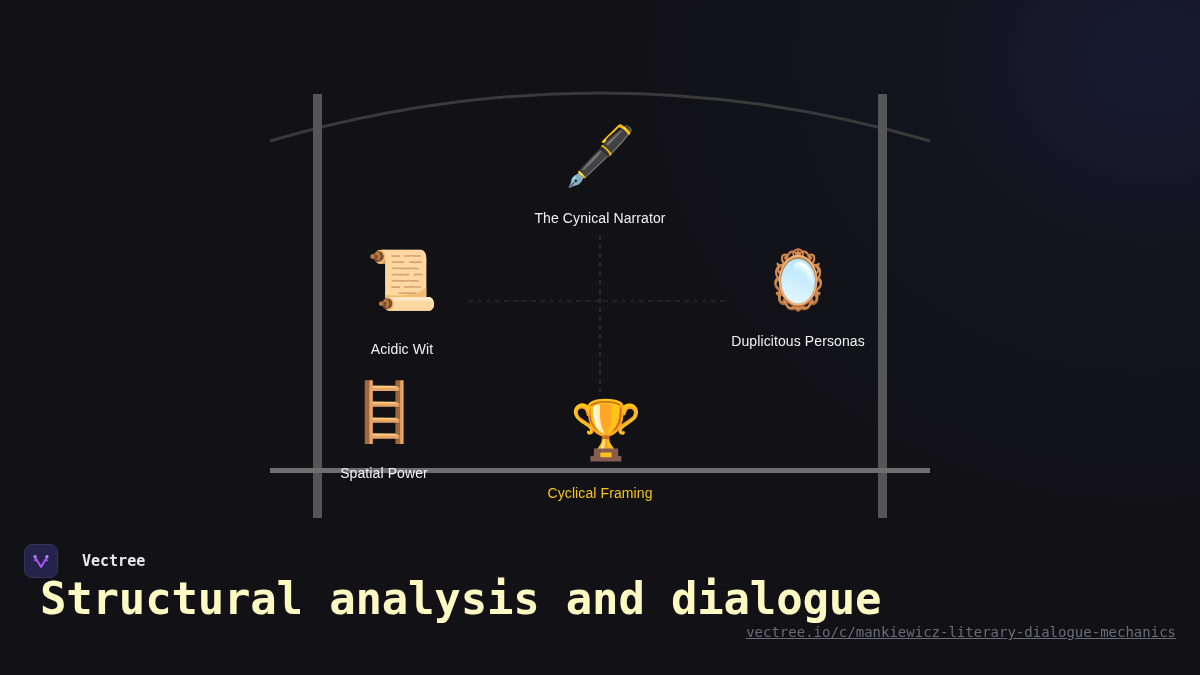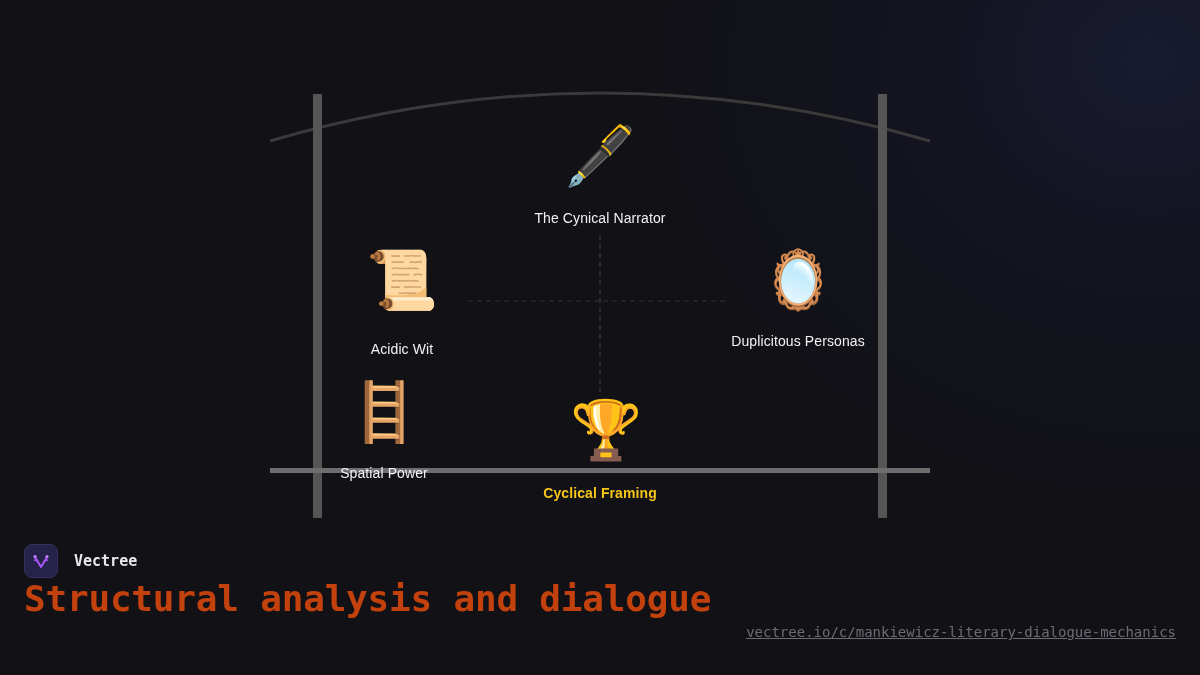--- a/index.html
+++ b/index.html
@@ -22,39 +22,39 @@
       transform: translateX(-50%);
       white-space: nowrap;
     }
     .node-icon {
       font-size: 58px; line-height: 64px; height: 64px;
       font-family: "DejaVu Sans", sans-serif;
     }
     .node-label {
       font-size: 14px; color: #f2f2f2; letter-spacing: 0.1px;
     }
-    .node-label.accent { color: #f5c518; font-weight: bold; }
+    .node-label.accent { color: #f5c518; font-weight: normal; }
     .footer-brand {
       position: absolute; left: 24px; top: 544px;
-      display: flex; align-items: center; gap: 16px;
+      display: flex; align-items: center; gap: 24px;
     }
     .logo {
       width: 34px; height: 34px; border-radius: 8px;
       background: #25234a; border: 1px solid #34315e;
       display: flex; align-items: center; justify-content: center;
     }
     .brand-name {
       font-family: "DejaVu Sans Mono", monospace;
       font-weight: bold; font-size: 15px; color: #e8e8ee;
     }
     .title {
-      position: absolute; left: 24px; top: 582px;
+      position: absolute; left: 40px; top: 582px;
       font-family: "DejaVu Sans Mono", monospace;
-      font-weight: bold; font-size: 36px; line-height: 33px;
-      color: #c2410c; letter-spacing: -0.2px;
+      font-weight: bold; font-size: 44px; line-height: 33px;
+      color: #fef9c3; letter-spacing: -0.2px;
     }
     .url {
       position: absolute; right: 24px; top: 624px;
       font-family: "DejaVu Sans Mono", monospace;
       font-size: 14px; color: #6c6c74; text-decoration: underline;
     }
   </style>
 </head>
 <body>
 

